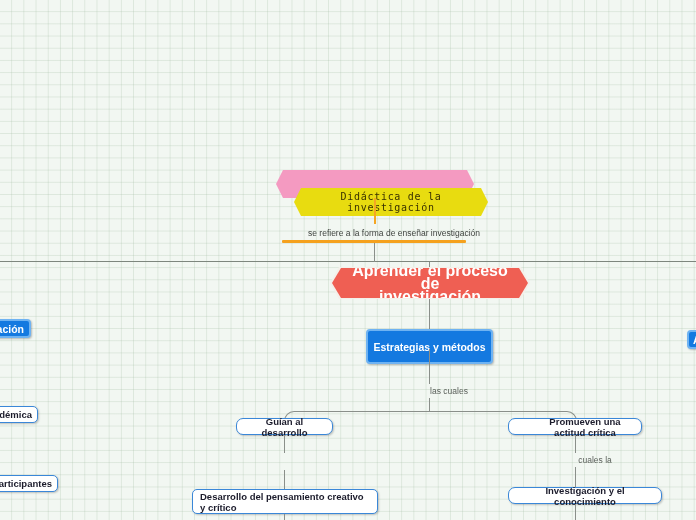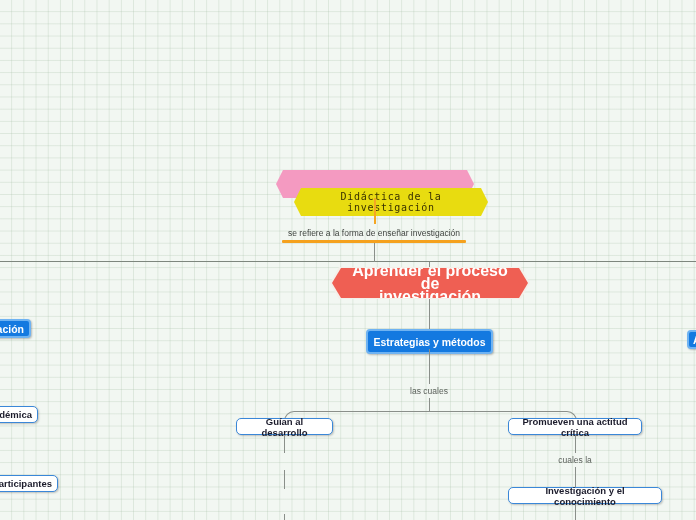--- a/index.html
+++ b/index.html
@@ -136,33 +136,35 @@
     font-weight: bold;
     line-height: 11px;
     display: flex;
     align-items: center;
     padding: 0 7px;
     box-shadow: 1px 1px 2px rgba(0,0,0,0.22);
   }
   .node-white.center {
     justify-content: center;
     text-align: center;
+    border-radius: 7px;
   }
   .node-white.left {
     justify-content: flex-start;
     text-align: left;
   }
 
   
   .link-label {
     position: absolute;
     font-size: 8.5px;
     color: #5a5f5a;
     white-space: nowrap;
     text-align: center;
+    margin-left: 20px;
   }
   .link-label.dark {
     color: #3d413d;
   }
 </style>
 </head>
 <body>
 
 <div id="canvas">
 
@@ -184,45 +186,46 @@
   <div class="chevron-red-border" style="left:330px; top:267px; width:200px; height:32px;"></div>
   <div class="node-chevron-red" style="left:332px; top:268px; width:196px; height:30px;">
     <span style="display:block;">
       <span>Aprender el proceso de</span><br>
       <span>investigación</span>
     </span>
   </div>
 
   <div class="vline" style="left:429px; top:299px; height:30px;"></div>
 
-  <div class="node-blue" style="left:366px; top:329px; width:127px; height:25px;">Estrategias y métodos</div>
+  <div class="node-blue" style="left:366px; top:329px; width:127px; height:35px;">Estrategias y métodos</div>
 
   <div class="vline" style="left:429px; top:349px; height:35px;"></div>
 
   <div class="link-label" style="left:396px; top:386px; width:66px;">las cuales</div>
 
   <div class="vline" style="left:429px; top:398px; height:14px;"></div>
 
   <div class="elbow" style="left:284px; top:411px; width:291px; height:10px;"></div>
 
   <div class="vline" style="left:284px; top:421px; height:-0px;"></div>
 
   <div class="vline" style="left:575px; top:421px; height:-0px;"></div>
 
   <div class="node-white center" style="left:236px; top:418px; width:97px; height:17px;">Guían al desarrollo</div>
 
   <div class="vline" style="left:284px; top:435px; height:18px;"></div>
 
 
   <div class="vline" style="left:284px; top:470px; height:19px;"></div>
 
+  <div class="node-white left" style="left:192px; top:489px; width:186px; height:25px;">Desarrollo del pensamiento creativo y crítico</div>
 
   <div class="vline" style="left:284px; top:514px; height:6px;"></div>
 
-  <div class="node-white center" style="left:508px; top:418px; width:134px; height:17px;">Promueven una actitud crítica</div>
+  <div class="node-white center" style="left:508px; top:418px; width:134px; height:17px;padding-left:27px;">Promueven una actitud crítica</div>
 
   <div class="vline" style="left:575px; top:435px; height:18px;"></div>
 
   <div class="link-label" style="left:548px; top:455px; width:54px;">cuales la</div>
 
   <div class="vline" style="left:575px; top:467px; height:20px;"></div>
 
   <div class="node-white center" style="left:508px; top:487px; width:154px; height:17px;">Investigación y el conocimiento</div>
 
   <div class="vline" style="left:575px; top:504px; height:16px;"></div>

